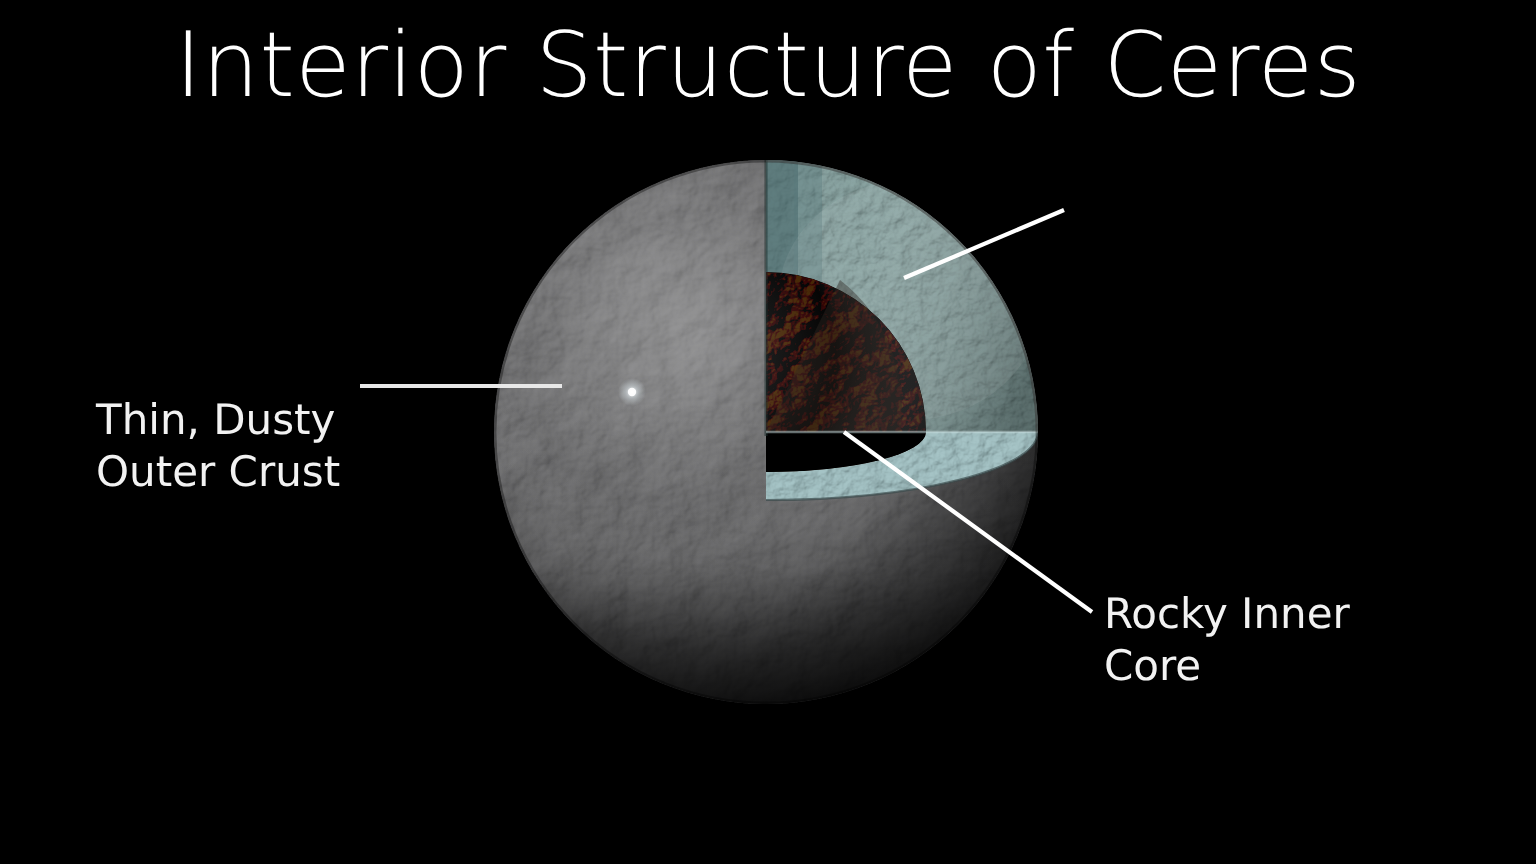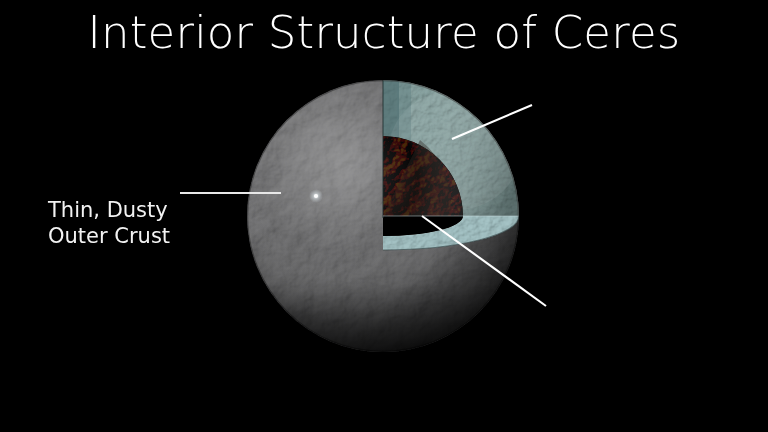--- a/index.html
+++ b/index.html
@@ -218,14 +218,16 @@
       <line x1="180" y1="193" x2="281" y2="193" stroke="#e8e8e8" stroke-width="2.1"></line>
       <line x1="532" y1="105" x2="452" y2="139" stroke="#ffffff" stroke-width="2.1"></line>
       <line x1="546" y1="306" x2="422" y2="216" stroke="#ffffff" stroke-width="2.1"></line>
     </g>
   </svg>
 
   <div class="callout" id="label-crust">Thin, Dusty
 Outer Crust</div>
 
 
+  <div class="callout" id="label-core">Rocky Inner
+Core</div>
 
 </div>
 
 </body></html>

